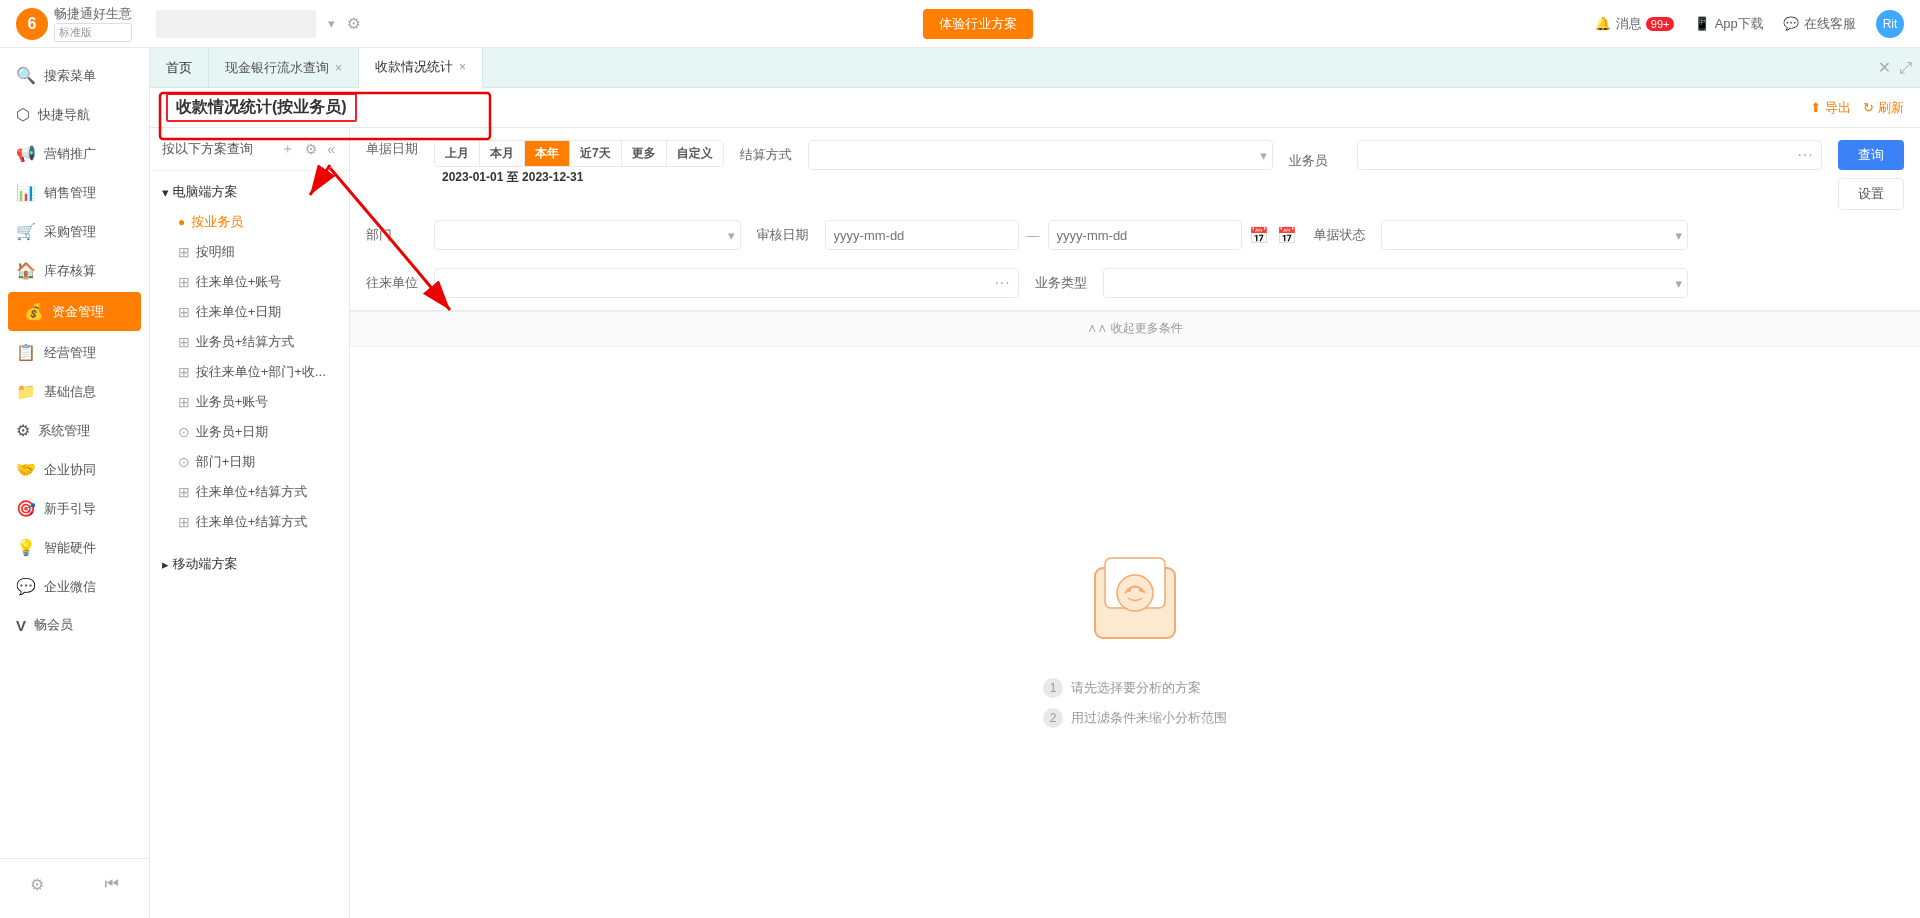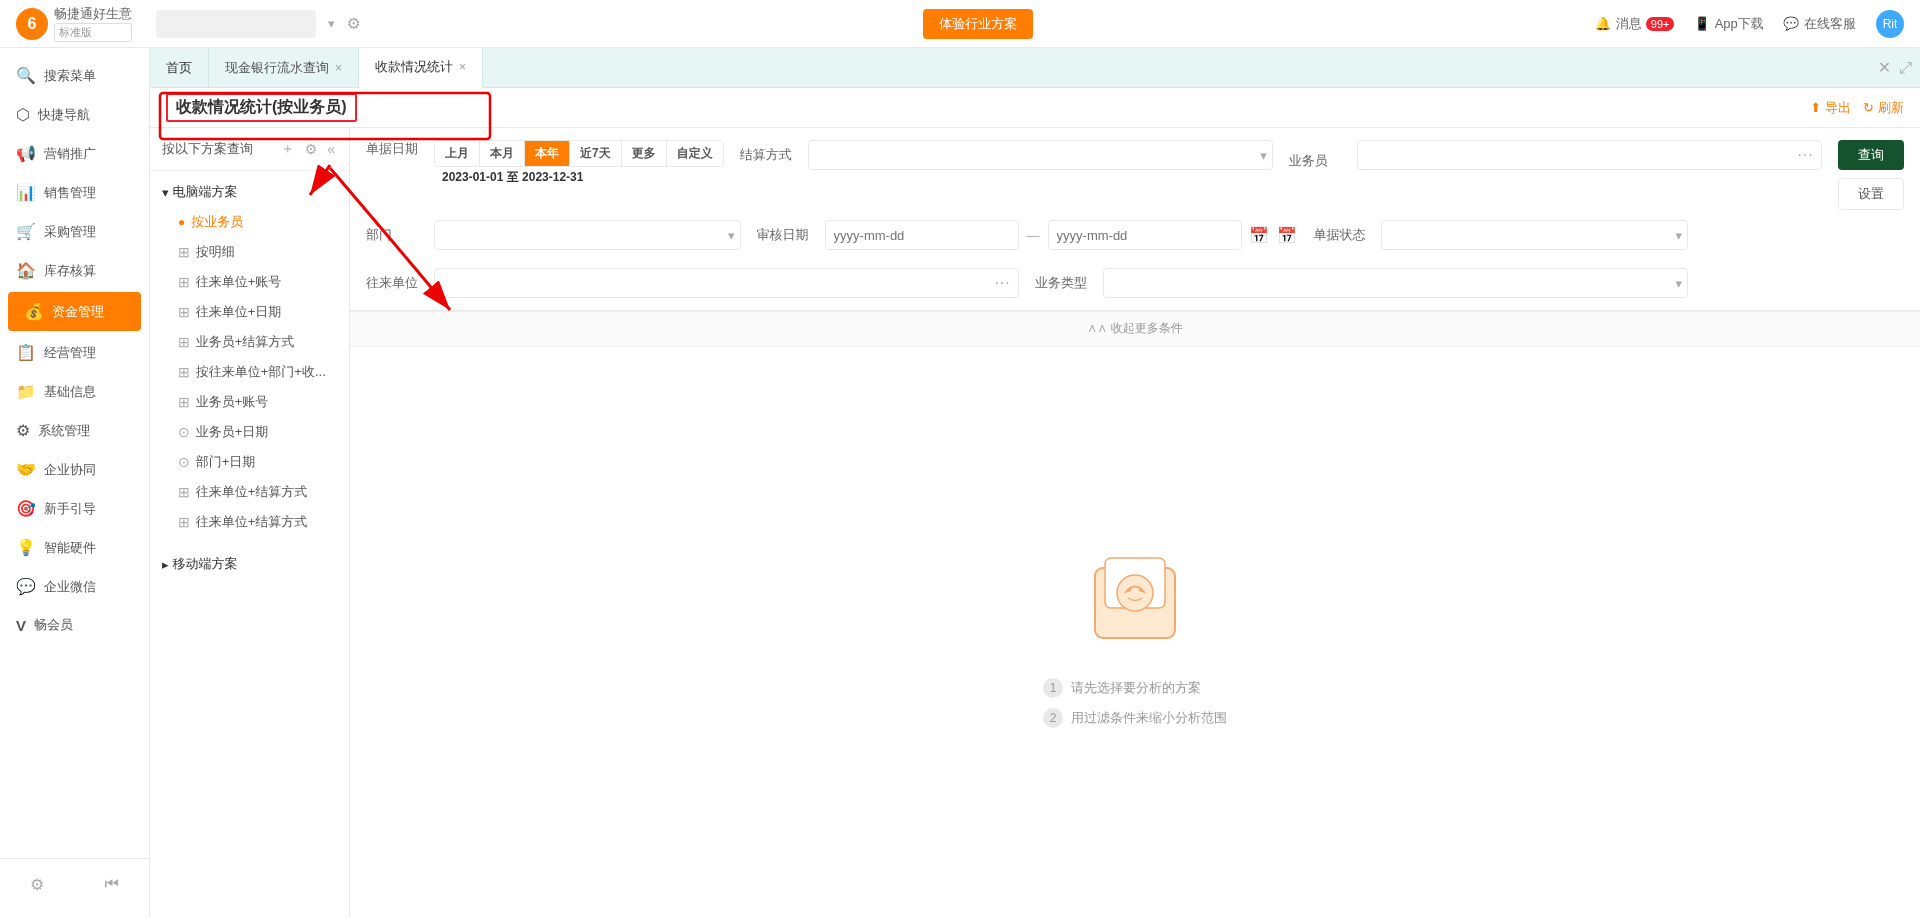--- a/index.html
+++ b/index.html
@@ -305,21 +305,21 @@
       border: 1px solid #e8e8e8;
       border-radius: 4px;
       padding: 0 8px;
       font-size: 13px;
       color: #bbb;
       background: #fff;
       min-width: 120px;
     }
     .date-dash { color: #aaa; }
     .query-btn {
-      background: #14532d;
+      background: #3b82f6;
       color: #fff;
       border: none;
       padding: 6px 20px;
       border-radius: 4px;
       cursor: pointer;
       font-size: 13px;
     }
     .settings-btn {
       background: #fff;
       color: #555;

